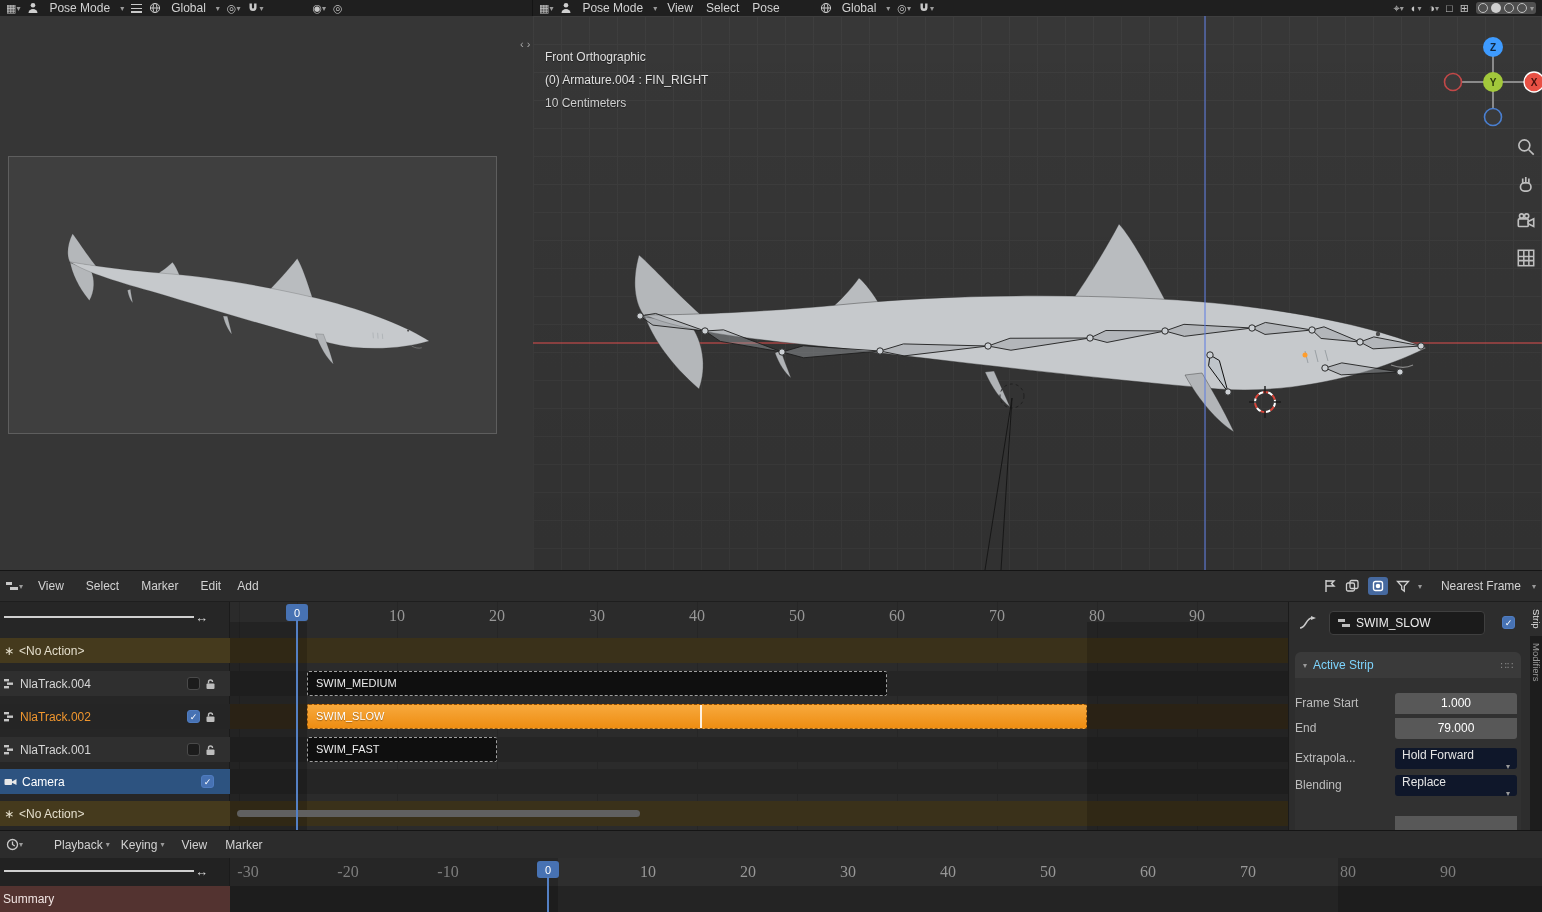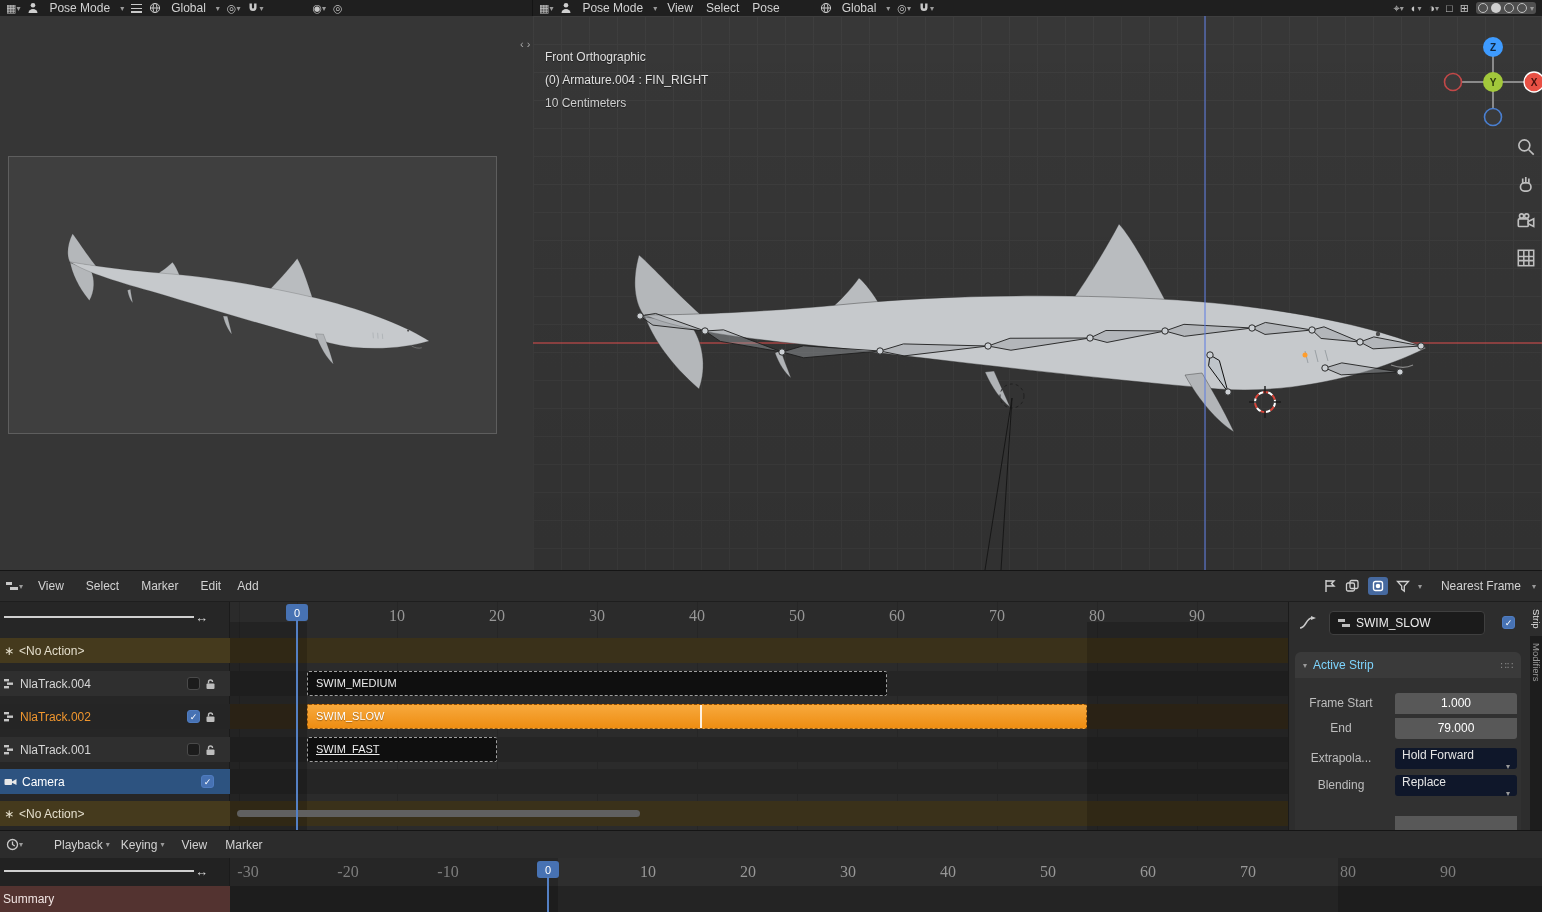--- a/index.html
+++ b/index.html
@@ -66,21 +66,21 @@
   .hintbar{position:absolute;left:4px;width:190px;height:2px;background:#cfcfcf;}
   .hintarrow{position:absolute;left:195px;color:#d8d8d8;font-size:13px;}
   #nla-scroll{position:absolute;left:7px;top:208px;width:403px;height:7px;background:#606060;border-radius:4px;}
   
   #nla-side{position:absolute;left:1288px;top:602px;width:242px;height:228px;background:#2d2d2d;
     border-left:1px solid #1b1b1b;overflow:hidden;box-sizing:border-box;}
   .namefield{position:absolute;left:40px;top:9px;width:156px;height:24px;background:#1b1b1b;border:1px solid #3f3f3f;
     border-radius:4px;display:flex;align-items:center;gap:6px;padding:0 8px;box-sizing:border-box;color:#ededed;}
   .panel{position:absolute;left:6px;width:226px;top:50px;bottom:0;background:#313131;border-radius:6px 6px 0 0;}
   .panel-hdr{height:26px;background:#3a3a3a;border-radius:6px 6px 0 0;display:flex;align-items:center;padding:0 8px;gap:6px;box-sizing:border-box;}
-  .plabel{position:absolute;width:92px;text-align:center;color:#bdbdbd;}
+  .plabel{position:absolute;width:92px;text-align:left;color:#bdbdbd;}
   .pfield{position:absolute;left:100px;width:122px;height:21px;background:#585858;color:#fff;
     text-align:center;line-height:21px;box-sizing:border-box;}
   .pdrop{position:absolute;left:100px;width:122px;height:21px;background:#0f172a;color:#e4e4e4;border-radius:3px;
     display:flex;align-items:flex-start;padding:0 7px;box-sizing:border-box;flex-direction:column;}
   #nla-tabs{position:absolute;left:1530px;top:602px;width:12px;height:228px;background:#1d1d1d;}
   .vtab{writing-mode:vertical-rl;font-size:9.5px;display:block;padding:7px 0;width:12px;text-align:center;box-sizing:border-box;}
   .vtab.active{background:#2d2d2d;color:#e5e5e5;}
   .vtab.idle{color:#9a9a9a;}
   
   #tl-hdr{position:absolute;left:0;top:830px;width:1542px;height:28px;background:#2c2c2c;
@@ -410,21 +410,21 @@
     <div class="st-row st-sel r2"></div>
     <div class="st-row st-plain r3"></div>
     <div class="st-row st-plain r4"></div>
     <div class="st-row st-act r5"></div>
 
     <div class="strip" id="strip0" style="left: 77px; width: 580px; top: 69px;">SWIM_MEDIUM</div>
     <div class="strip sel" id="strip1" style="left: 77px; width: 780px; top: 102px;">
       <span>SWIM_SLOW</span>
       <span style="position:absolute;left:392px;top:0;bottom:0;width:2px;background:rgba(255,255,255,.85)"></span>
     </div>
-    <div class="strip" id="strip2" style="left: 77px; width: 190px; top: 135px; text-decoration: underline;">SWIM_FAST</div>
+    <div class="strip" id="strip2" style="left: 77px; width: 190px; top: 135px;">SWIM_FAST</div>
 
     <div class="dim" style="left:0;width:77px"></div>
     <div class="dim" style="left:857px;width:201px"></div>
 
     <div class="fbadge" style="left:56px;top:2px">0</div>
     <div id="nla-scroll"></div>
   </div>
 
   <div id="nla-side">
     <svg class="abs" style="left:10px;top:14px" width="18" height="14" viewBox="0 0 18 14">

